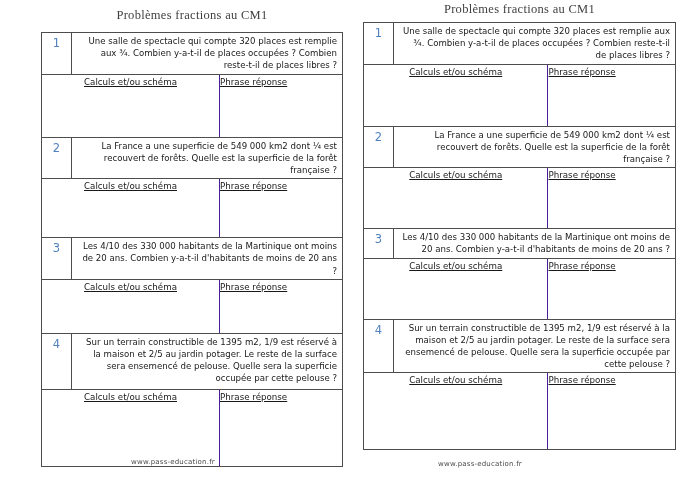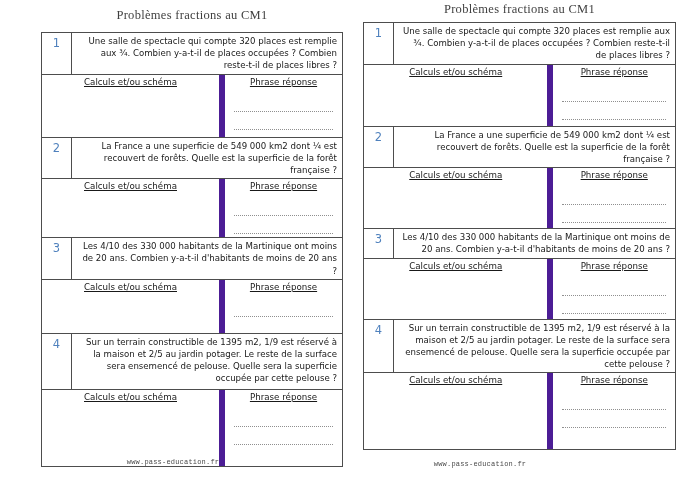--- a/index.html
+++ b/index.html
@@ -28,22 +28,22 @@
     flex:0 0 29px;border-right:1px solid #4d4d4d;
     color:var(--accent,#4f81bd);font-size:11.5px;
     text-align:center;padding-top:3px;
   }
   .q-text{
     flex:1;font-size:8.6px;line-height:1.42;
     padding:2px 5px 2px 6px;color:#191919;text-align:right;
   }
 
   .work-row{display:flex;align-items:stretch;overflow:hidden;}
-  .calc-col{flex:0 0 59%;border-right:6px solid #4c1d95;display:flex;flex-direction:column;}
-  .phrase-col{flex:1;display:flex;flex-direction:column;}
+  .calc-col{flex:0 0 59%;border-right:1px solid #4c1d95;display:flex;flex-direction:column;}
+  .phrase-col{flex:1;display:flex;flex-direction:row;}
   .col-head{
     text-align:center;font-size:8.7px;color:#191919;
     text-decoration:underline;padding-top:2px;height:14px;flex:0 0 auto;
   }
   .dots{padding:3px 9px 0 9px;}
   .dotline{height:17px;border-bottom:1.5px dotted #8f8f8f;}
 
   
   .page-left  .w1{height:62px;}
   .page-left  .w2{height:58px;}
@@ -60,21 +60,20 @@
   .page-right .w3{height:60px;}
   .page-right .w4{height:76px;}
   .page-right .q1{min-height:38px;}
   .page-right .q2{min-height:25px;}
   .page-right .q3{min-height:25px;}
   .page-right .q4{min-height:47px;}
 
   .footer{
     position:absolute;font-size:7px;color:#4a4a4a;text-align:center;
     letter-spacing:.2px;
-    font-family:Liberation Mono, monospace;
   }
   .footer-left{left:28px;width:290px;top:458px;}
   .footer-right{left:350px;width:260px;top:460px;}
 </style>
 </head>
 <body>
 
 <div class="canvas">
 
   <div class="page page-left">

